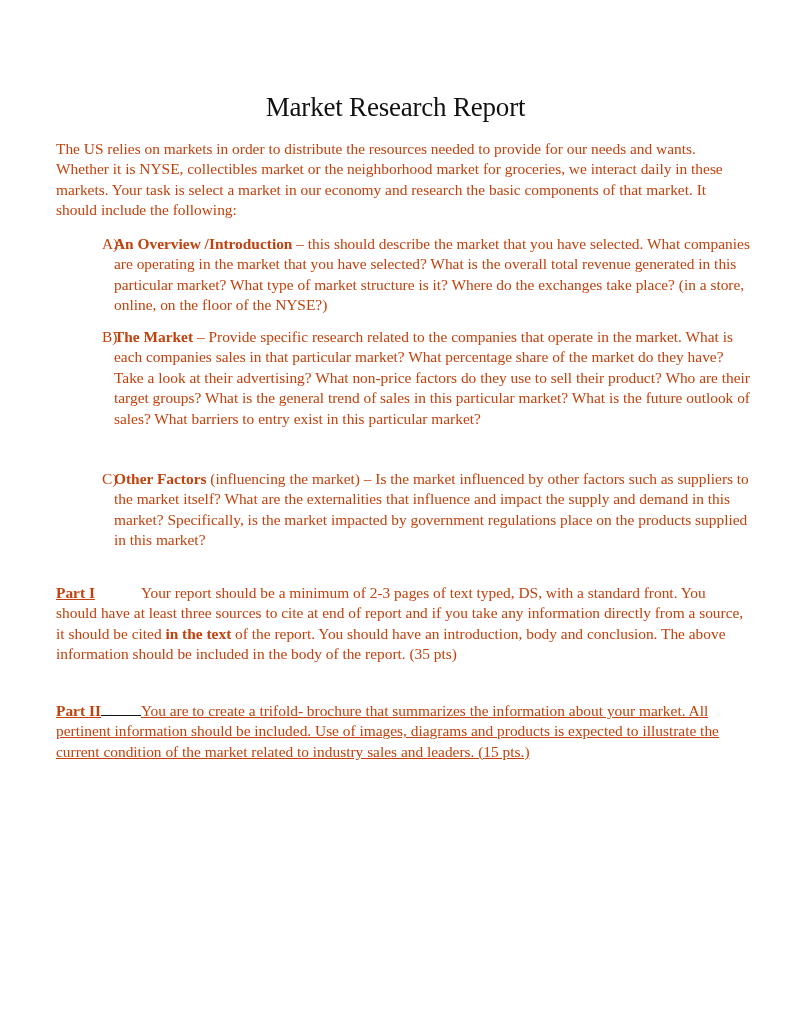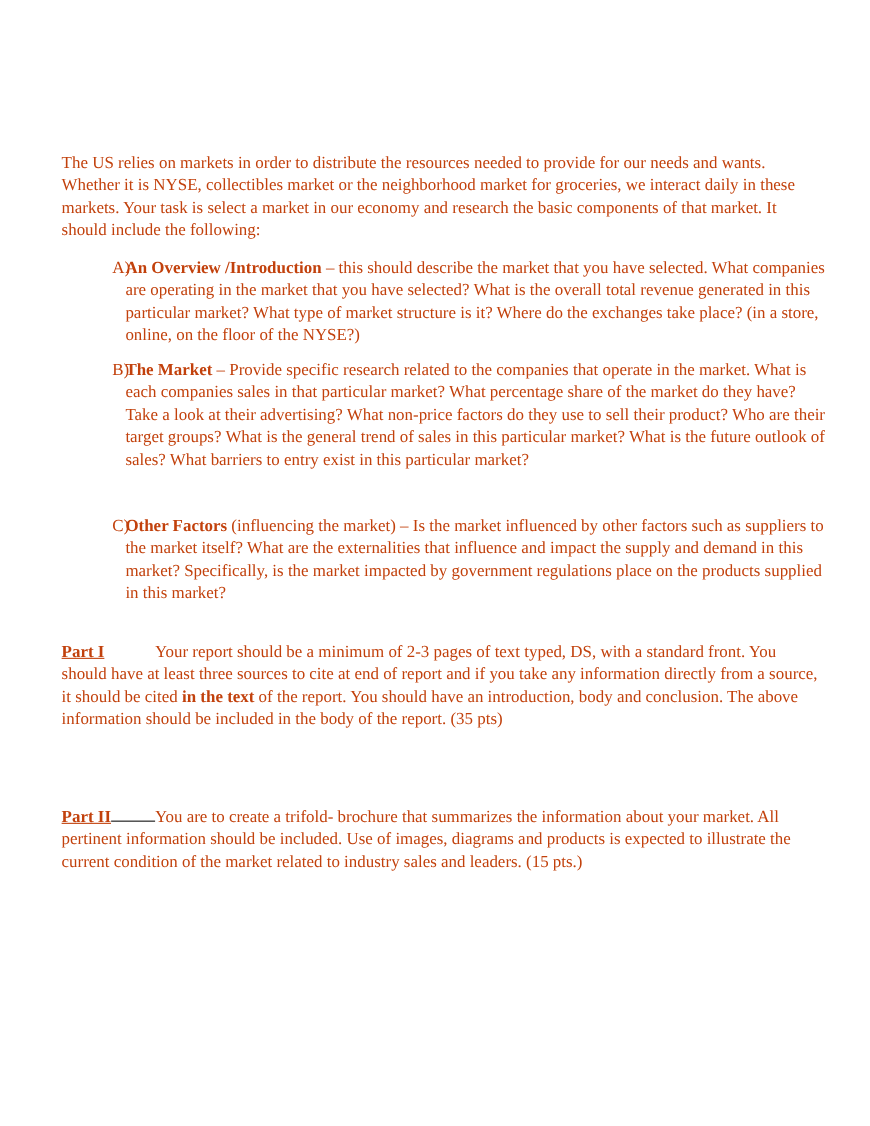--- a/index.html
+++ b/index.html
@@ -16,35 +16,36 @@
     .intro { position: absolute; left: 56px; top: 139px; width: 690px; }
     .item { position: absolute; left: 102px; width: 650px; }
     .item .marker { position: absolute; left: 0; top: 0; width: 24px; }
     .item .text { margin-left: 12px; }
     .item-a { top: 234px; }
     .item-b { top: 327px; }
     .item-c { top: 469px; }
     b { font-weight: bold; }
     .part { position: absolute; left: 56px; width: 690px; }
     .part1 { top: 583px; }
-    .part2 { top: 732px; }
+    .part2 { top: 701px; text-decoration: underline; }
     .part-label { font-weight: bold; text-decoration: underline; }
     .part1 .part-label { margin-right: 46px; margin-top: 28px; }
     .gap-line { display: inline-block; width: 40px; border-bottom: 1px solid #111; height: 14px; vertical-align: baseline; }
     .due {
       position: absolute; left: 56px; top: 893px;
       font-family: "Liberation Serif", serif; font-size: 27px; color: #111;
     }
     .due-label { text-decoration: underline; }
     sup { font-size: 16px; line-height: 0; vertical-align: super; }
   </style>
 </head>
 <body>
 
 <div class="page">
+  <div class="title">Market Research Report</div>
 
   <div class="intro body-text">The US relies on markets in order to distribute the resources needed to provide for our needs and wants. Whether it is NYSE, collectibles market or the neighborhood market for groceries, we interact daily in these markets.  Your task is select a market in our economy and research the basic components of that market. It should include the following:</div>
 
   <div class="item item-a body-text">
     <span class="marker">A)</span>
     <div class="text"><b>An Overview /Introduction</b><span> – this should describe the market that you have selected. What companies are operating in the market that you have selected? What is the overall total revenue generated in this particular market? What type of market structure is it? Where do the exchanges take place? (in a store, online, on the floor of the NYSE?)</span></div>
   </div>
 
   <div class="item item-b body-text">
     <span class="marker">B)</span>

